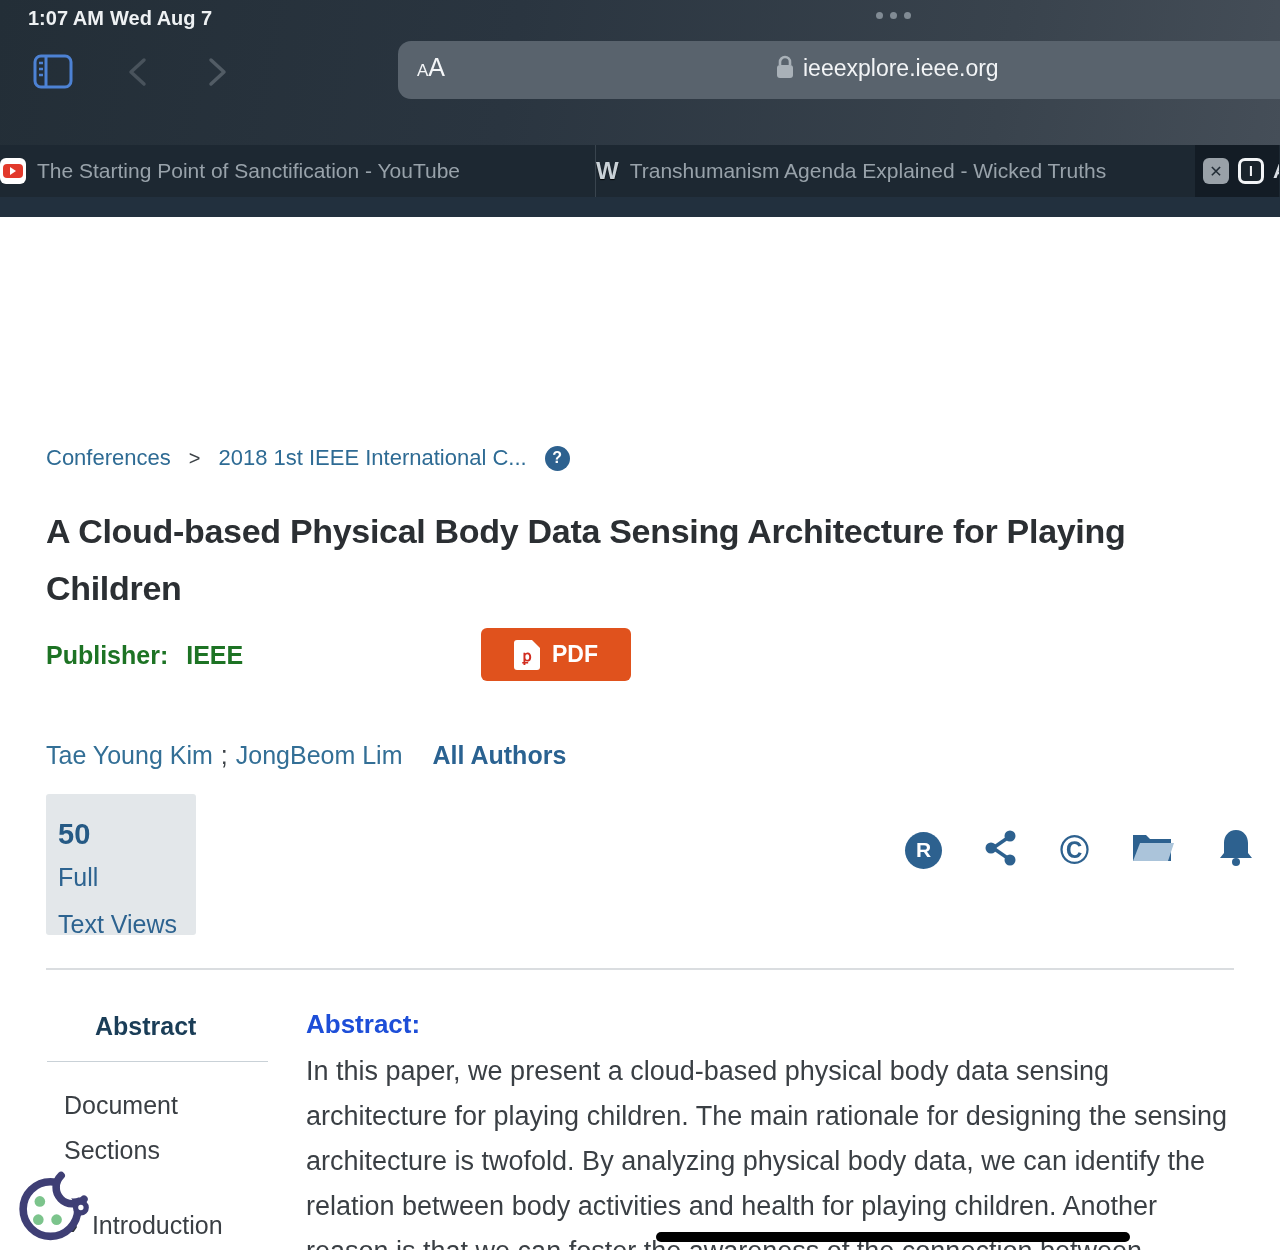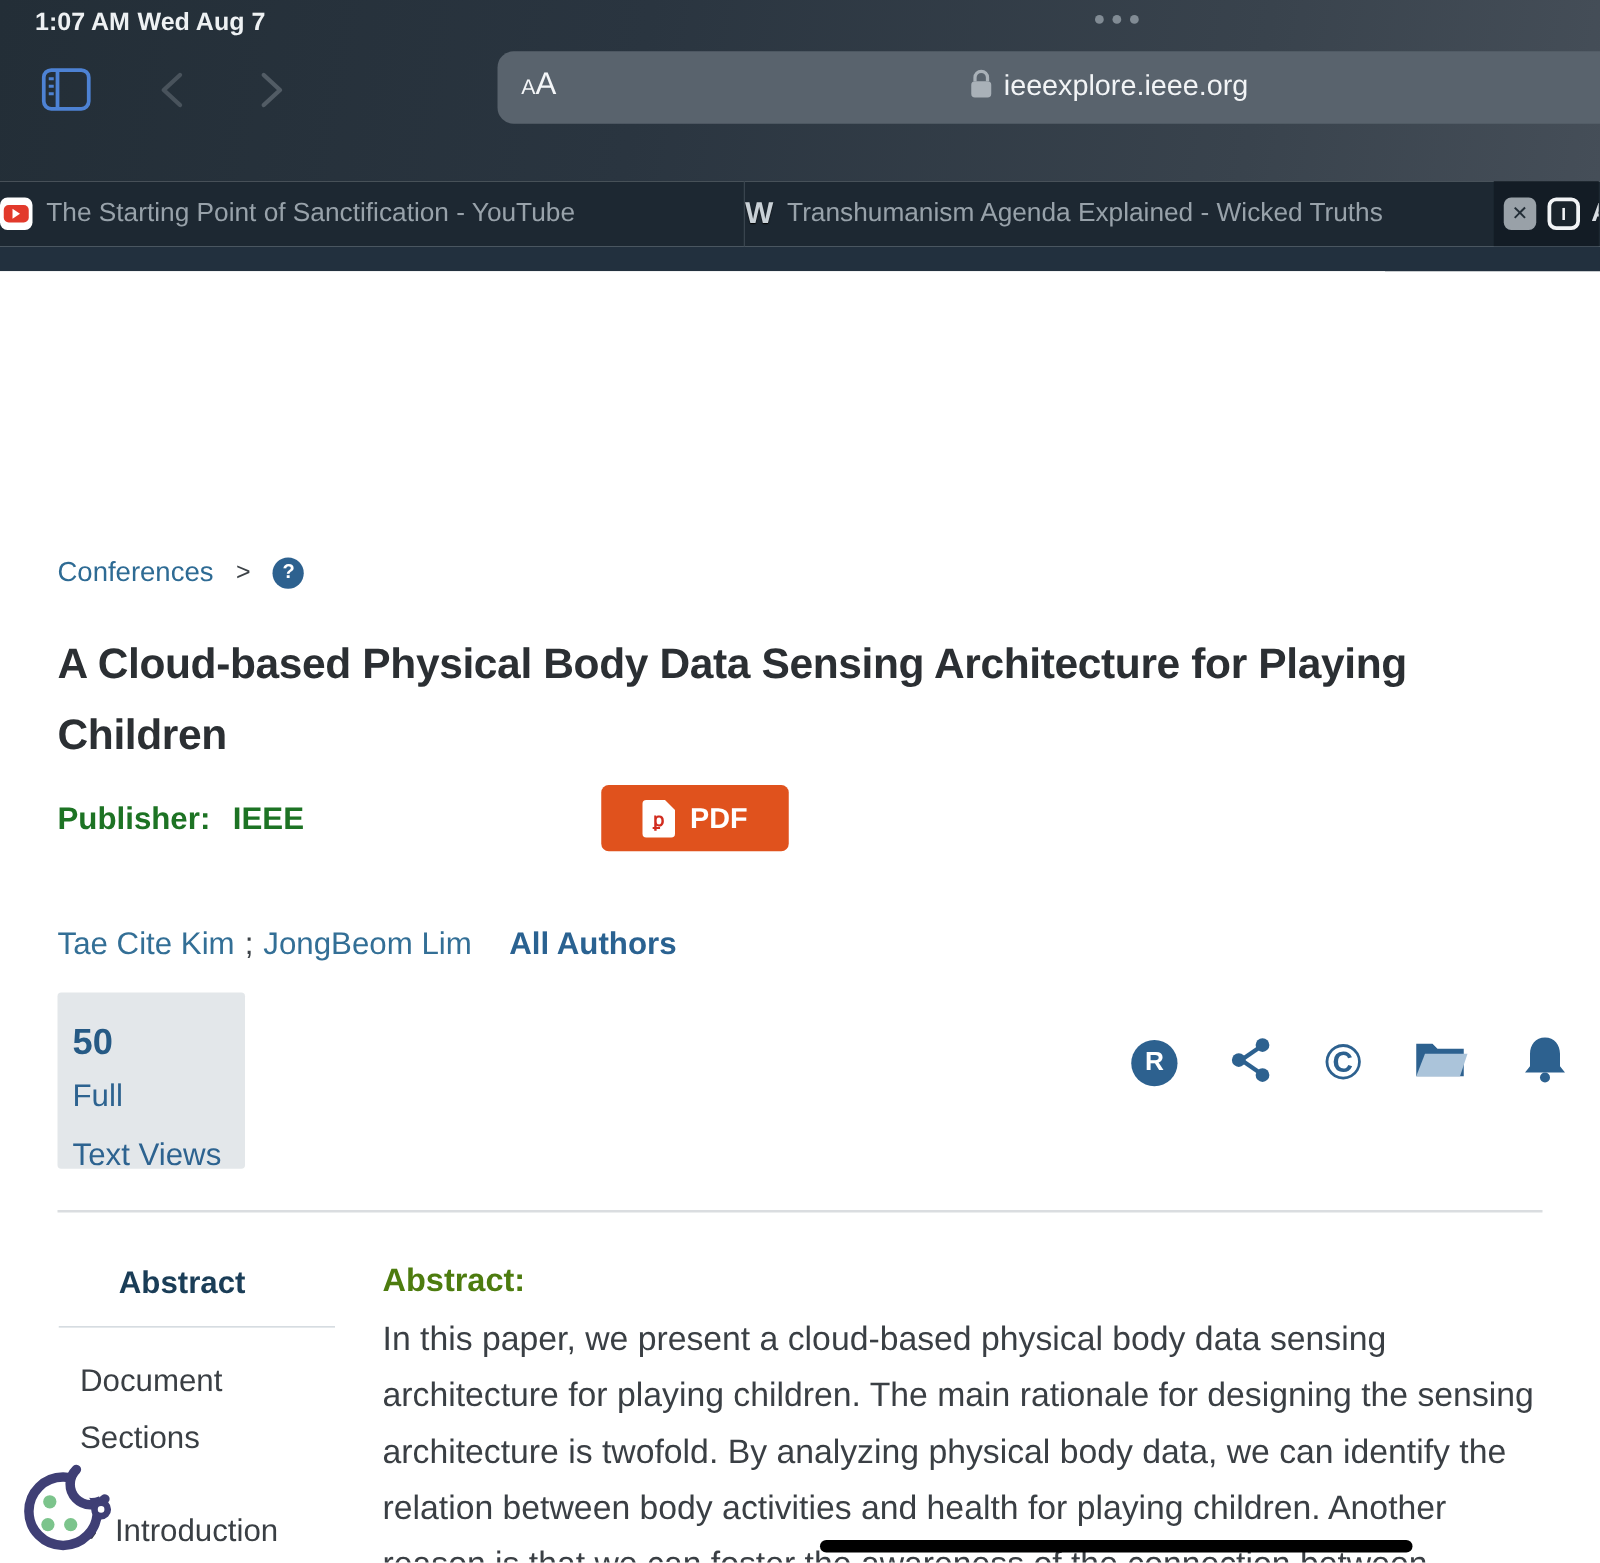--- a/index.html
+++ b/index.html
@@ -86,21 +86,21 @@
   
   #sb-active { left:95px; top:795px; font-size:25px; font-weight:700; color:#1a3d57; }
   #sb-underline { left:47px; top:844px; width:221px; height:1px; background:#c9d1d7; }
   #sb-section { left:64px; top:866px; width:190px; font-size:25px; line-height:45px; color:#3a3f44; }
   .sb-item { position:absolute; left:64px; display:flex; gap:14px; font-size:25px;
     line-height:45px; color:#3a3f44; }
   .sb-chevrons { font-weight:700; color:#2f3438; }
   #sb-item-1 { top:986px; }
 
   
-  #abstract-heading { left:306px; top:792px; font-size:26px; font-weight:700; color:#4d7c0f; }
+  #abstract-heading { left:306px; top:792px; font-size:26px; font-weight:700; color:#1d4ed8; }
   #abstract-text { left:306px; top:832px; width:934px; font-size:27px; line-height:45px;
     color:#3a3f44; }
 
   
   #cookie-btn { left:14px; top:1168px; width:76px; height:76px; }
   #home-indicator { left:656px; top:1232px; width:474px; height:10px; border-radius:5px;
     background:#000; }
 </style>
 </head>
 <body>
@@ -169,39 +169,40 @@
       <span class="partial-title">A</span>
     </div>
   </div>
   <div id="subchrome" class="abs"></div>
 
   <div id="content" class="abs">
 
     <div id="breadcrumb" class="abs">
       <span class="bc-link">Conferences</span>
       <span class="bc-sep">&gt;</span>
+      <span class="bc-link">2018 1st IEEE International C...</span>
       <span class="help-badge">?</span>
     </div>
 
     <h1 id="doc-title" class="abs">A Cloud-based Physical Body Data Sensing Architecture for Playing Children</h1>
 
     <div id="publisher" class="abs">
       <span>Publisher:</span><span>IEEE</span>
     </div>
 
 
     <div id="pdf-btn" class="abs">
       <span class="pdf-doc">
           <span class="pdf-mark">ꝑ</span>
         </span>
       <span>PDF</span>
     </div>
 
     <div id="authors" class="abs">
-      <span class="author-link">Tae Cite Kim</span>
+      <span class="author-link">Tae Young Kim</span>
       <span class="author-sep">;</span>
       <span class="author-link">JongBeom Lim</span>
       <span id="all-authors">All Authors</span>
     </div>
 
     <div id="metric-box" class="abs">
       <div id="metric-count">50</div>
       <div class="metric-line">Full</div>
       <div class="metric-line" style="margin-top:18px;">Text Views</div>
     </div>

